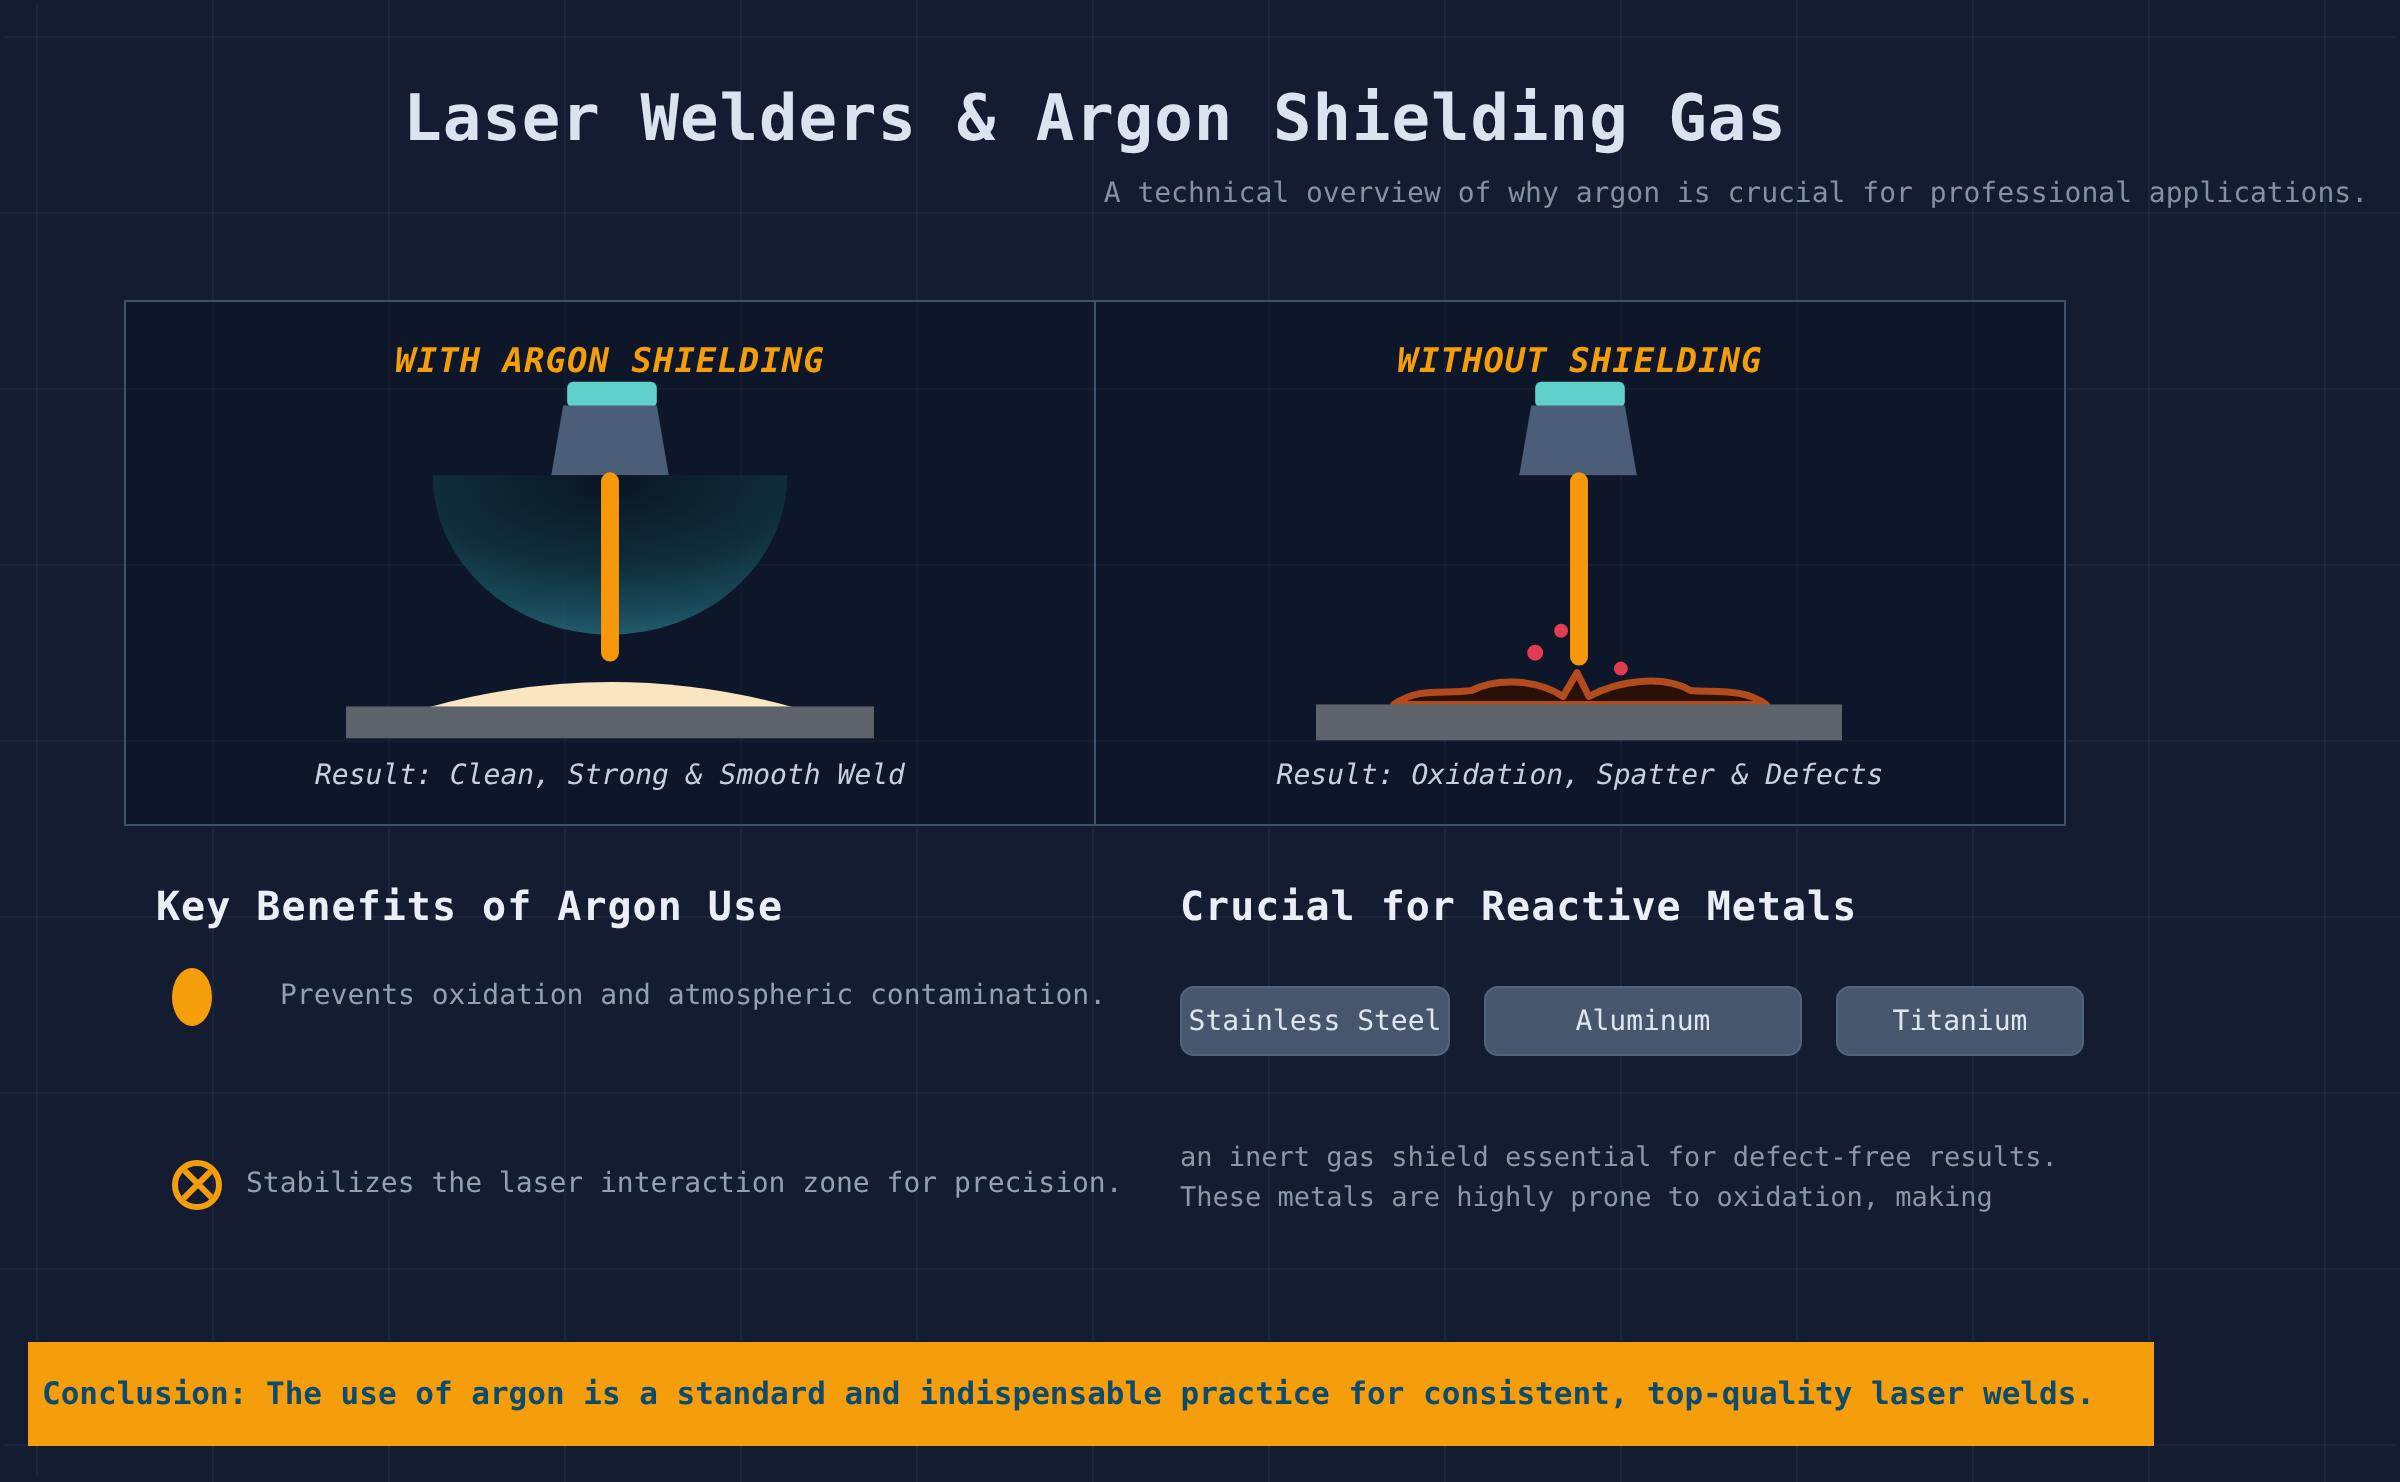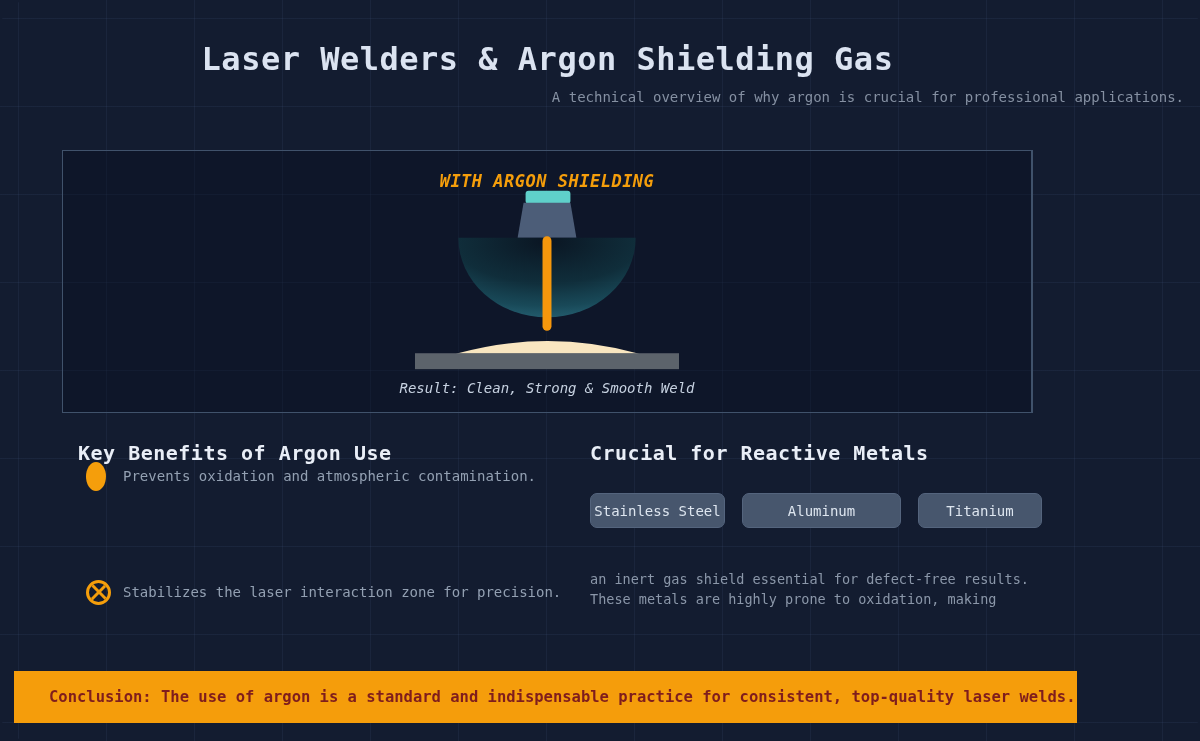--- a/index.html
+++ b/index.html
@@ -116,23 +116,22 @@
 
   
   .conclusion-banner {
     position: absolute; left: 14px; top: 671px;
     width: 1063px; height: 52px;
     background: #f59d0b;
     display: flex; align-items: center;
     padding-left: 7px;
   }
   .conclusion-text {
-    font-size: 15.5px; font-weight: bold; color: #7f1d1d;
+    font-size: 15.5px; font-weight: bold; color: #0c4a6e;
     white-space: nowrap;
-    margin-left: 28px;
   }
 </style>
 </head>
 <body>
 
 <div class="page">
 
   <div class="title">Laser Welders &amp; Argon Shielding Gas</div>
   <div class="subtitle">A technical overview of why argon is crucial for professional applications.</div>
 
@@ -154,26 +153,40 @@
         <line x1="242.5" y1="90" x2="242.5" y2="176" stroke="#f6970c" stroke-width="9" stroke-linecap="round"></line>
         <path d="M151,203.5 Q243,178 335,203.5 Z" fill="#f9e6c0"></path>
         <rect x="110" y="203" width="265" height="16" fill="#5c636b"></rect>
       </svg>
       <div class="panel-title">WITH ARGON SHIELDING</div>
       <div class="result-label">Result: Clean, Strong &amp; Smooth Weld</div>
     </div>
 
     <div class="panel-divider"></div>
 
+    <div class="panel">
+      <svg class="diagram-svg" viewBox="0 0 485 262">
+        <rect x="220" y="40" width="45" height="13" rx="3" fill="#5fd0ca"></rect>
+        <polygon points="218,52 265,52 271,87 212,87" fill="#4c5d78"></polygon>
+        <line x1="242" y1="90" x2="242" y2="178" stroke="#f6970c" stroke-width="9" stroke-linecap="round"></line>
+        <circle cx="220" cy="176" r="4" fill="#e23b52"></circle>
+        <circle cx="233" cy="165" r="3.5" fill="#e23b52"></circle>
+        <circle cx="263" cy="184" r="3.5" fill="#e23b52"></circle>
+        <path d="M149,202 C162,193 174,197 188,195 C202,188 222,190 234,198 L241,186 L247,198 C262,190 284,187 298,195 C312,196 325,194 336,202 Z" fill="#2a1108" stroke="#b34b1d" stroke-width="3.5" stroke-linejoin="round"></path>
+        <rect x="110" y="202" width="264" height="18" fill="#5c636b"></rect>
+      </svg>
+      <div class="panel-title">WITHOUT SHIELDING</div>
+      <div class="result-label">Result: Oxidation, Spatter &amp; Defects</div>
+    </div>
 
   </div>
 
   <div class="section-heading" id="benefits-heading">Key Benefits of Argon Use</div>
 
-  <div class="benefit-row" style="top:461px;">
+  <div class="benefit-row" style="top:483px;gap:17px;">
     <span class="benefit-icon-cell">
         <span class="icon-ellipse"></span>
       </span>
     <span class="benefit-text">Prevents oxidation and atmospheric contamination.</span>
   </div>
   <div class="benefit-row" style="top:577px;">
     <span class="benefit-icon-cell">
         <span class="icon-crossed-circle"></span>
       </span>
     <span class="benefit-text">Stabilizes the laser interaction zone for precision.</span>

